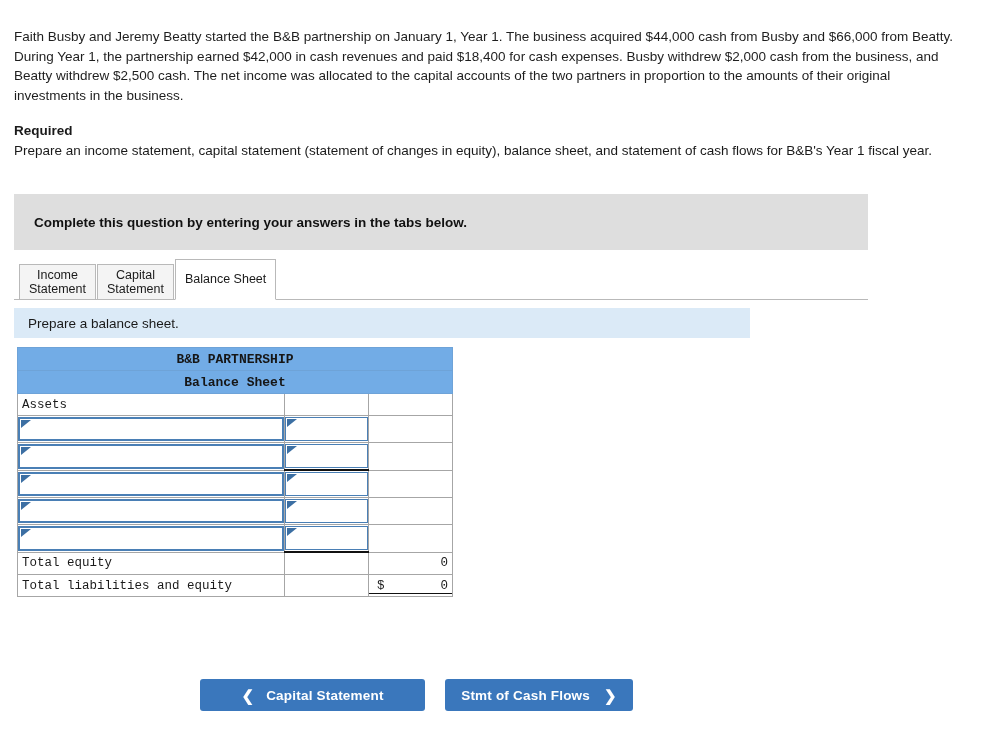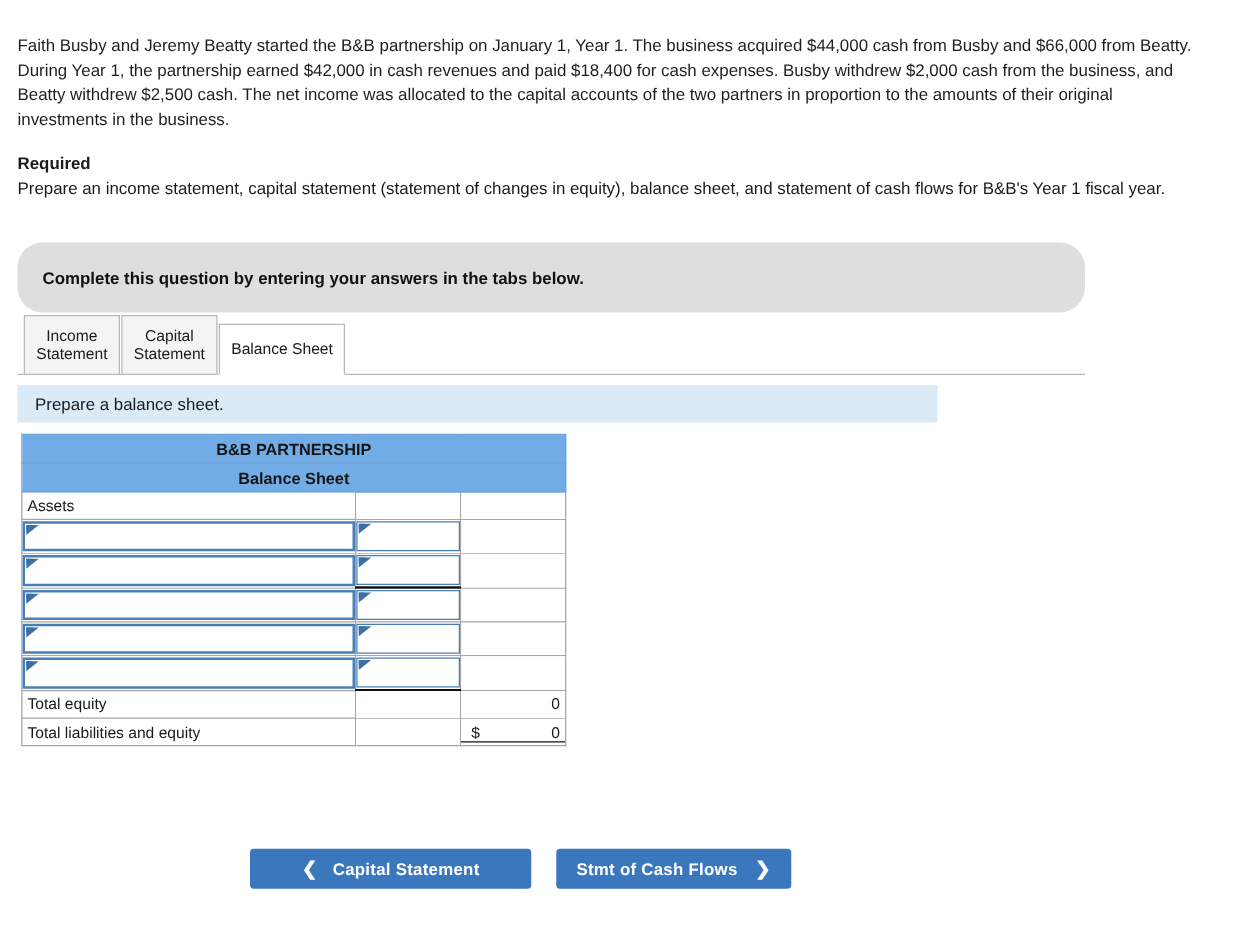--- a/index.html
+++ b/index.html
@@ -50,21 +50,20 @@
   
   .gray-banner {
     position: absolute;
     left: 14px;
     top: 194px;
     width: 854px;
     height: 56px;
     background: #dedede;
     display: flex;
     align-items: center;
-    border-radius: 20px;
   }
   .gray-banner-text {
     font-weight: bold;
     font-size: 13.5px;
     padding-left: 20px;
     color: #111111;
   }
 
   
   .tabstrip {
@@ -81,21 +80,21 @@
     left: 5px;
     top: 0;
     display: flex;
     align-items: flex-end;
     height: 41px;
   }
   .tab {
     box-sizing: border-box;
     border: 1px solid #b9b9b9;
     background: #f4f4f4;
-    height: 48px;
+    height: 36px;
     display: flex;
     align-items: center;
     justify-content: center;
     text-align: center;
     font-size: 12.5px;
     line-height: 14.5px;
     color: #1a1a1a;
     padding: 0 9px;
     margin-right: 1px;
     position: relative;
@@ -135,20 +134,21 @@
     table-layout: fixed;
     font-size: 12.5px;
     color: #1a1a1a;
   }
   .fs-table td {
     border: 1px solid #a6a6a6;
     height: 21px;
     padding: 0 4px;
     vertical-align: middle;
     background: #ffffff;
+    font-family: Liberation Mono, monospace;
   }
   .col-label  { width: 267px; }
   .col-mid    { width: 84px;  }
   .col-right  { width: 84px;  }
 
   .hdr td {
     background: #72ace6;
     text-align: center;
     font-weight: bold;
     font-size: 13px;

